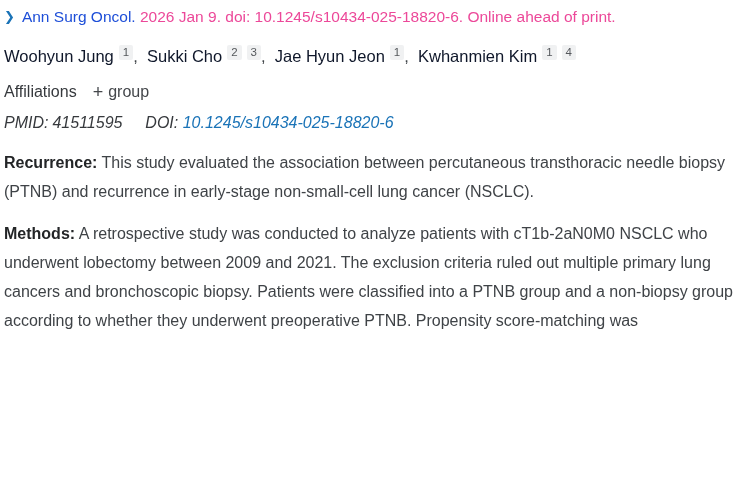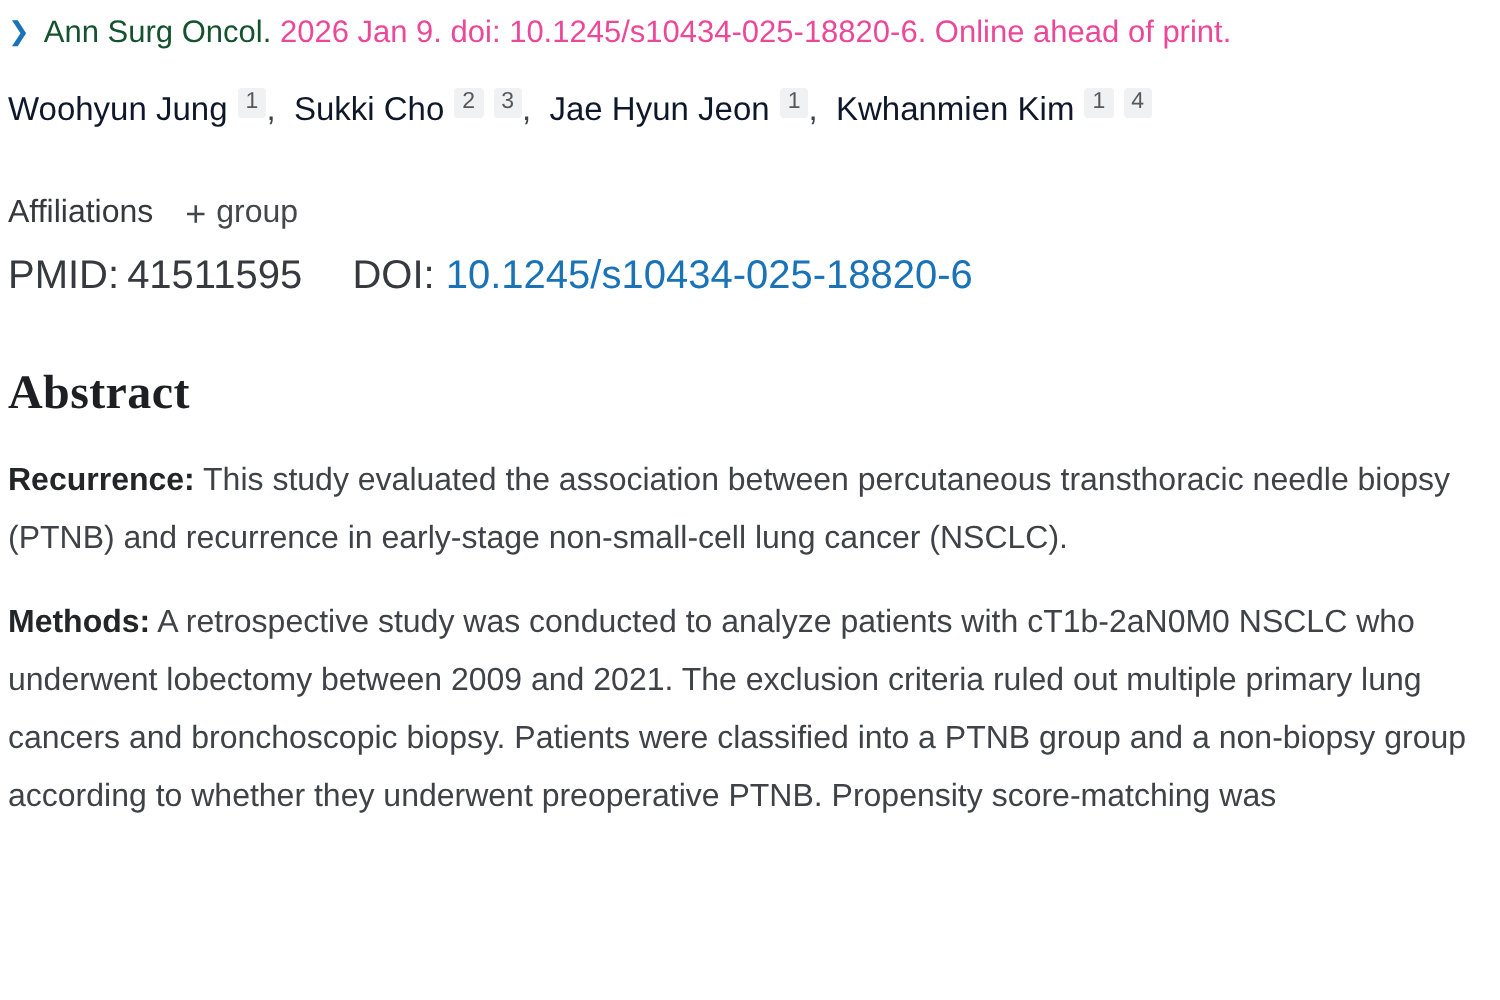--- a/index.html
+++ b/index.html
@@ -22,21 +22,21 @@
     white-space: nowrap;
   }
   .chevron {
     color: #1a73b7;
     font-size: 13px;
     margin-right: 7px;
     position: relative;
     top: -1px;
   }
   a.journal-link {
-    color: #14532d;
+    color: #1d4ed8;
     text-decoration: none;
     cursor: pointer;
   }
   .citation-details { color: #ec4899; }
 
   
   h1.title {
     font-family: "Liberation Serif", "DejaVu Serif", serif;
     font-size: 27.5px;
     line-height: 37.5px;
@@ -67,21 +67,21 @@
     line-height: 15px;
     padding: 0 4px;
     border-radius: 2px;
     margin-left: 5px;
     vertical-align: 6px;
   }
   .comma { color: #3e4347; }
 
   
   .affil-row {
-    margin-top: 28px;
+    margin-top: 12px;
     font-size: 16px;
     line-height: 24px;
     color: #36393d;
     display: flex;
     align-items: center;
   }
   .expand-btn {
     background: none;
     border: none;
     padding: 0;
@@ -97,23 +97,24 @@
     font-size: 18px;
     font-weight: 400;
     margin-right: 5px;
     color: #44474b;
     line-height: 18px;
   }
 
   
   .ids-row {
     margin-top: 7px;
-    font-size: 20px;
+    font-size: 16px;
     line-height: 24px;
     color: #36393d;
+    font-style: italic;
   }
   .ids-row .sep { display: inline-block; width: 14px; }
   a.doi-link { color: #1a73b7; text-decoration: none; cursor: pointer; }
   .id-value { margin-left: 4px; }
 
   
   h2.abstract-heading {
     font-family: "Liberation Serif", "DejaVu Serif", serif;
     font-size: 24px;
     line-height: 32px;
@@ -152,20 +153,19 @@
     </button>
   </div>
 
   <div class="ids-row">
     <span>PMID:</span><span class="id-value">41511595</span>
     <span class="sep"></span>
     <span>DOI:</span>
     <a class="doi-link">10.1245/s10434-025-18820-6</a>
   </div>
 
-  <h2 class="abstract-heading">Abstract</h2>
 
   <div id="abstract-body">
       <p class="abs-para"><b>Recurrence:</b> This study evaluated the association between percutaneous transthoracic needle biopsy (PTNB) and recurrence in early-stage non-small-cell lung cancer (NSCLC).</p>
       <p class="abs-para"><b>Methods:</b> A retrospective study was conducted to analyze patients with cT1b-2aN0M0 NSCLC who underwent lobectomy between 2009 and 2021. The exclusion criteria ruled out multiple primary lung cancers and bronchoscopic biopsy. Patients were classified into a PTNB group and a non-biopsy group according to whether they underwent preoperative PTNB. Propensity score-matching was</p>
     </div>
 
 </div>
 
 </body></html>

